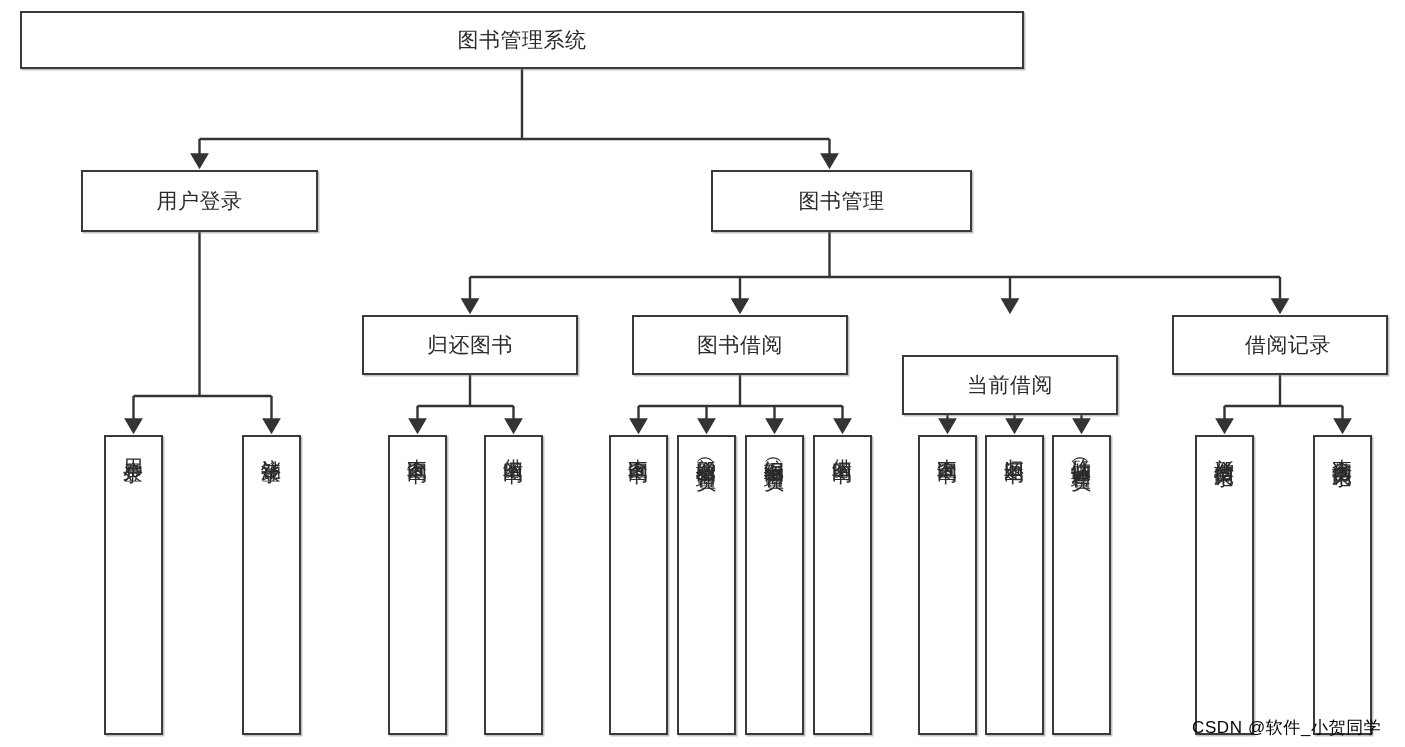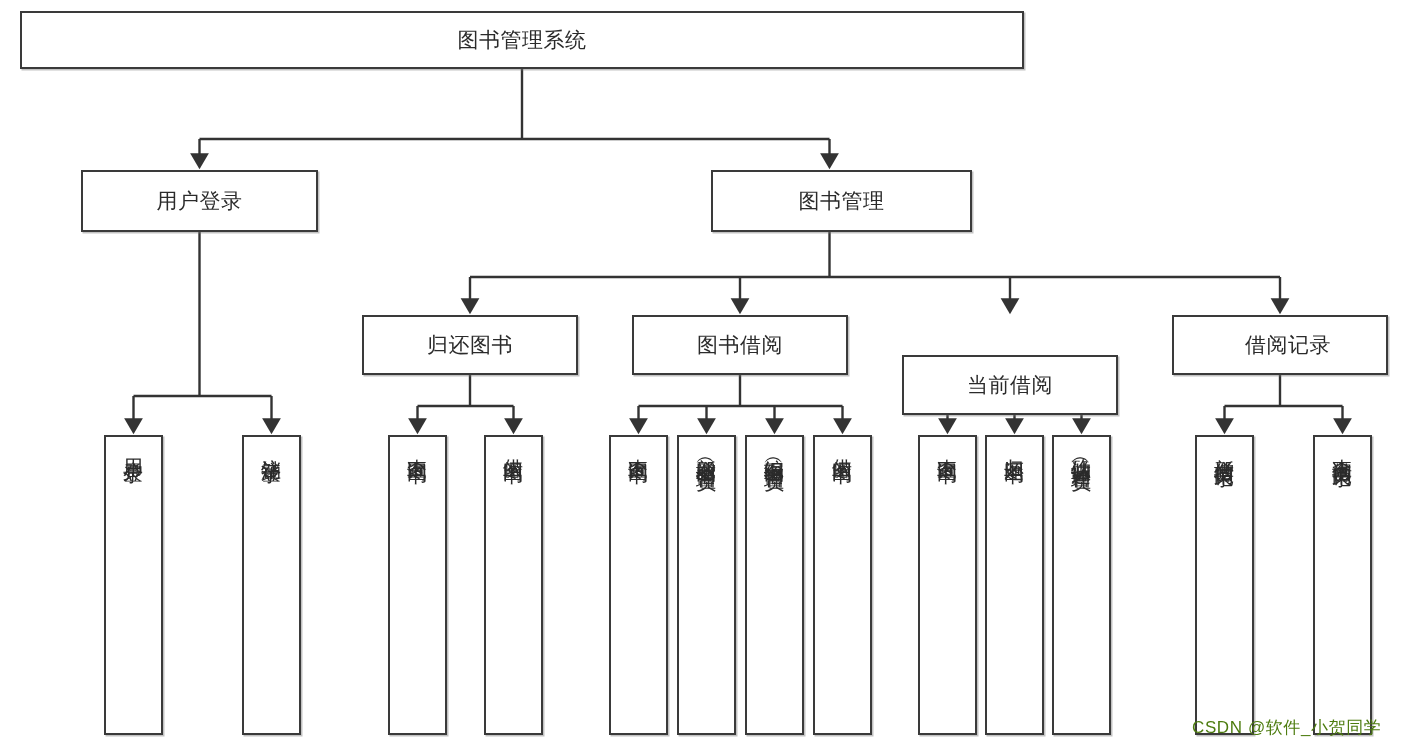--- a/index.html
+++ b/index.html
@@ -52,21 +52,21 @@
     writing-mode: vertical-rl;
     text-orientation: upright;
     font-size: 20px;
     letter-spacing: 2px;
     line-height: 1;
     white-space: nowrap;
     text-align: left;
   }
   .watermark {
     position: absolute;
-    color: #4d7c0f;
+    color: #000000;
     font-size: 17px;
     letter-spacing: 0.6px;
     white-space: nowrap;
     pointer-events: none;
   }
 </style>
 </head>
 <body>
 
 <div id="diagram-root">

